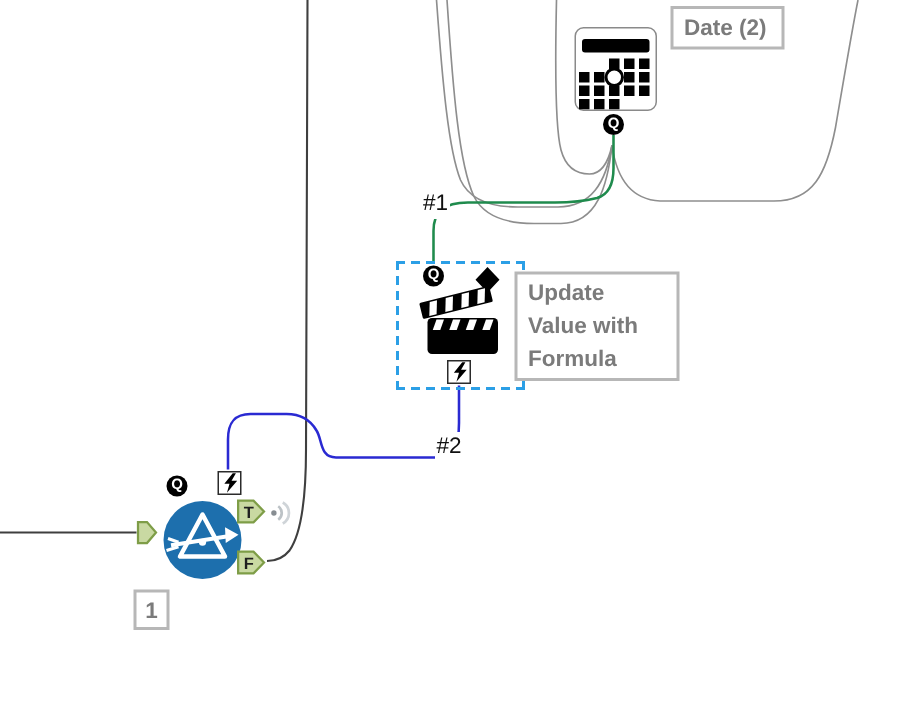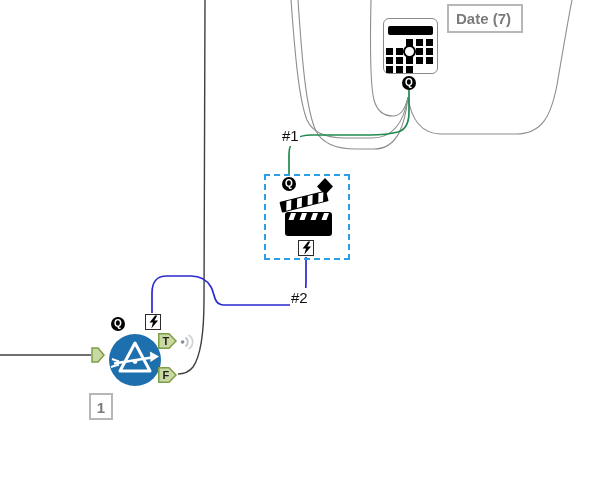--- a/index.html
+++ b/index.html
@@ -84,21 +84,21 @@
           <rect x="11" y="46" width="7" height="7"></rect>
           <rect x="21" y="46" width="7" height="7"></rect>
       </g>
       <circle cx="24.5" cy="31.5" r="5.5" fill="#fff" stroke="#000" stroke-width="2"></circle>
     </svg>
   </div>
   <div class="q-badge" style="left:402px;top:76px;">
     <span>Q</span>
   </div>
   <div class="anno" style="left:447px;top:4px;min-width:76px;height:29px;">
-    <span>Date (7)</span>
+    <span>Date (2)</span>
   </div>
 
   <div class="selection-box" style="left:264px;top:174px;width:86px;height:86px;"></div>
 
   <svg class="anchor-svg" style="left:277px;top:176px;" width="58" height="66" viewBox="0 0 58 66">
     <g>
       <polygon points="48,2 56,10.5 48,19 40,10.5" fill="#000"></polygon>
     </g>
     <g>
       <g transform="rotate(-14,8,36)">
@@ -123,20 +123,23 @@
   <div class="q-badge" style="left:282px;top:177px;">
     <span>Q</span>
   </div>
 
   <div class="bolt-anchor" style="left:298px;top:240px;">
     <svg width="12" height="14" viewBox="0 0 14 16">
       <path d="M9.5,0.5 L3,8.5 H7 L5,15.5 L13,6.2 H8.6 L12,0.5 Z" fill="#000"></path>
     </svg>
   </div>
 
+  <div class="anno" style="left:343px;top:181px;width:110px;min-height:50px;">
+    <span>Update Value with Formula</span>
+  </div>
 
   <div class="filter-circle" style="left:109px;top:334px;">
     <svg width="52" height="52" viewBox="0 0 52 52">
       <polygon points="26,9 11,37 41,37" fill="none" stroke="#fff" stroke-width="3" stroke-linejoin="round"></polygon>
       <path d="M3,25 L10,27.5 M2,33 L10,30.5" stroke="#fff" stroke-width="2"></path>
       <path d="M5,29.5 L43,23.5" stroke="#fff" stroke-width="2.6"></path>
       <polygon points="41,17.5 50,22.5 41.5,28" fill="#fff"></polygon>
       <circle cx="26" cy="27.5" r="2.4" fill="#fff"></circle>
     </svg>
   </div>

